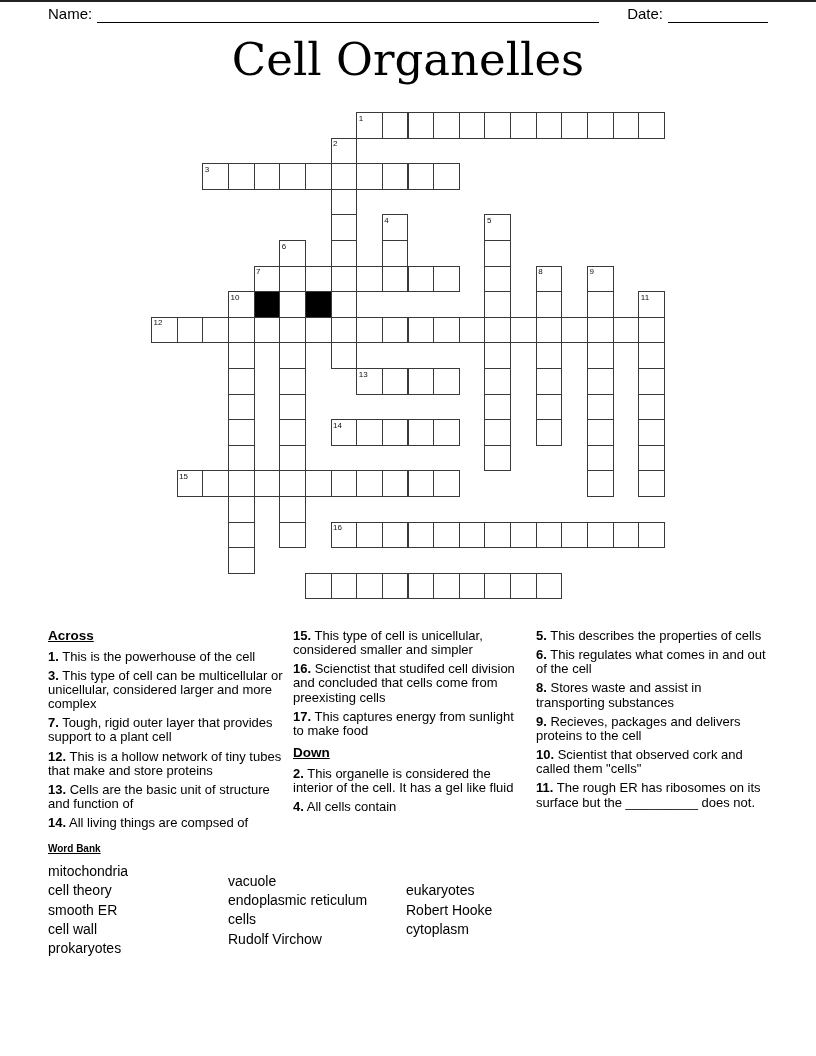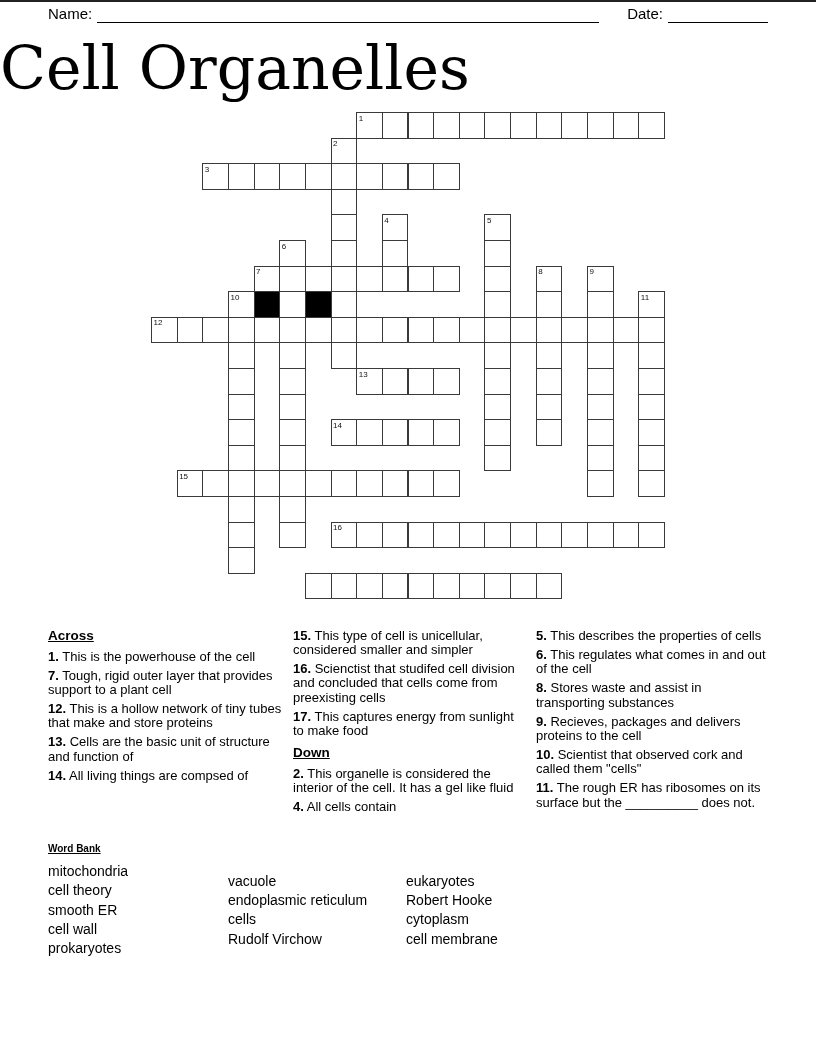--- a/index.html
+++ b/index.html
@@ -9,22 +9,22 @@
     font-family: "Liberation Sans", sans-serif; color: #000; overflow: hidden;
     margin: 0 auto;
   }
   .top-rule { position: absolute; top: 0; left: 0; right: 0; border-top: 2px solid #222; }
   .header-row { position: absolute; top: 5px; left: 48px; right: 48px; display: flex; align-items: flex-end; font-size: 15px; }
   .hdr-label { padding-bottom: 1px; }
   .blank-rule { border-bottom: 1.5px solid #000; height: 16px; }
   .name-rule { flex: 1; margin-left: 5px; margin-right: 28px; }
   .date-rule { width: 100px; margin-left: 5px; }
   .title {
-    position: absolute; top: 33px; left: 0; right: 0; 
-    font-family: "DejaVu Serif", "Liberation Serif", serif; font-size: 60px; font-weight: 500;
+    position: absolute; top: 33px; left: 0; right: 0; text-align: center;
+    font-family: "DejaVu Serif", "Liberation Serif", serif; font-size: 45px; font-weight: 500;
   }
   .grid { position: absolute; left: 151px; top: 112px; width: 515px; height: 488px; }
   .cell {
     position: absolute; width: 26.65px; height: 26.6px; background: #fff;
     border: 1px solid #3a3a3a;
   }
   .cell.black { background: #000; }
   .cnum {
     position: absolute; top: 0.5px; left: 1.5px; font-size: 8px; line-height: 9px;
     font-family: "Liberation Sans", sans-serif; color: #111;
@@ -247,20 +247,21 @@
       <div class="cell" style="left: 359.1px; top: 460.8px;"></div>
       <div class="cell" style="left: 384.75px; top: 460.8px;"></div>
       <div class="cell black" style="left: 102.6px; top: 179.2px;"></div>
       <div class="cell black" style="left: 153.9px; top: 179.2px;"></div>
     </div>
 
   <div class="clues" id="clues">
       <div class="clue-col">
         <div class="clue-heading">Across</div>
         <div class="clue"><b>1.</b> This is the powerhouse of the cell</div>
+        <div class="clue"><b>3.</b> This type of cell can be multicellular or unicellular, considered larger and more complex</div>
         <div class="clue"><b>7.</b> Tough, rigid outer layer that provides support to a plant cell</div>
         <div class="clue"><b>12.</b> This is a hollow network of tiny tubes that make and store proteins</div>
         <div class="clue"><b>13.</b> Cells are the basic unit of structure and function of</div>
         <div class="clue"><b>14.</b> All living things are compsed of</div>
       </div>
       <div class="clue-col">
         <div class="clue"><b>15.</b> This type of cell is unicellular, considered smaller and simpler</div>
         <div class="clue"><b>16.</b> Scienctist that studifed cell division and concluded that cells come from preexisting cells</div>
         <div class="clue"><b>17.</b> This captures energy from sunlight to make food</div>
         <div class="clue-heading mid">Down</div>
@@ -290,17 +291,16 @@
         <div class="wb-col">
           <div class="wb-item">vacuole</div>
           <div class="wb-item">endoplasmic reticulum</div>
           <div class="wb-item">cells</div>
           <div class="wb-item">Rudolf Virchow</div>
         </div>
         <div class="wb-col">
           <div class="wb-item">eukaryotes</div>
           <div class="wb-item">Robert Hooke</div>
           <div class="wb-item">cytoplasm</div>
-          <div class="wb-item">cell membrane</div>
         </div>
       </div>
   </div>
 </div>
 
 </body></html>

